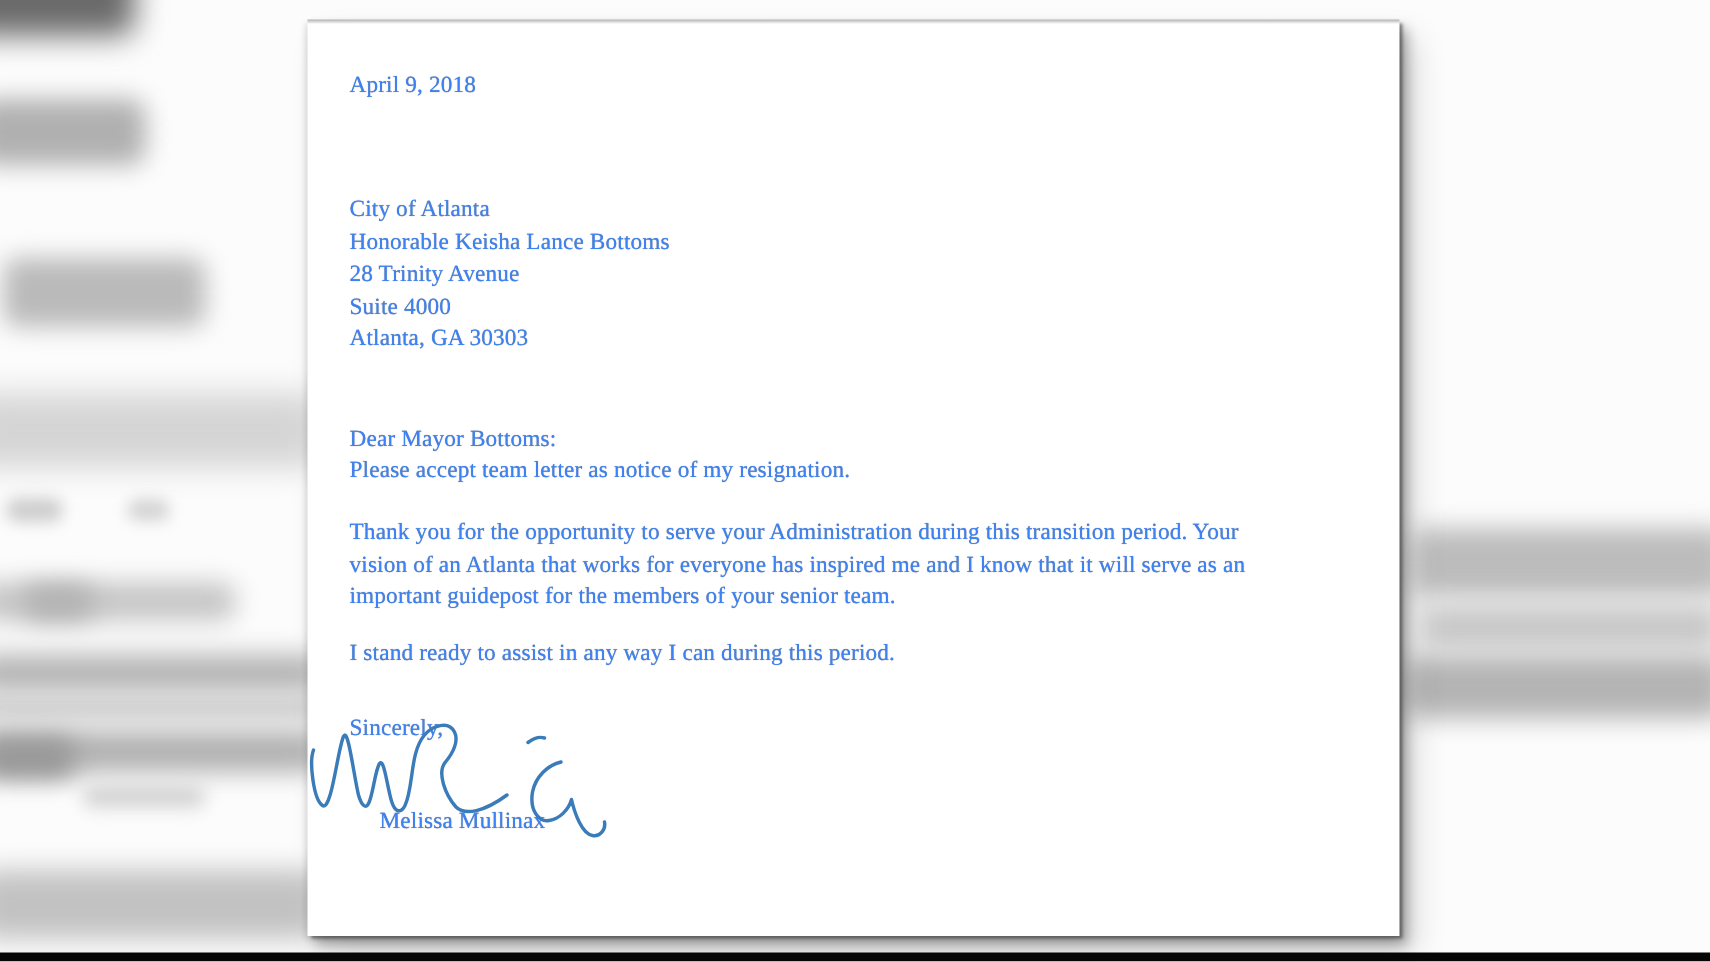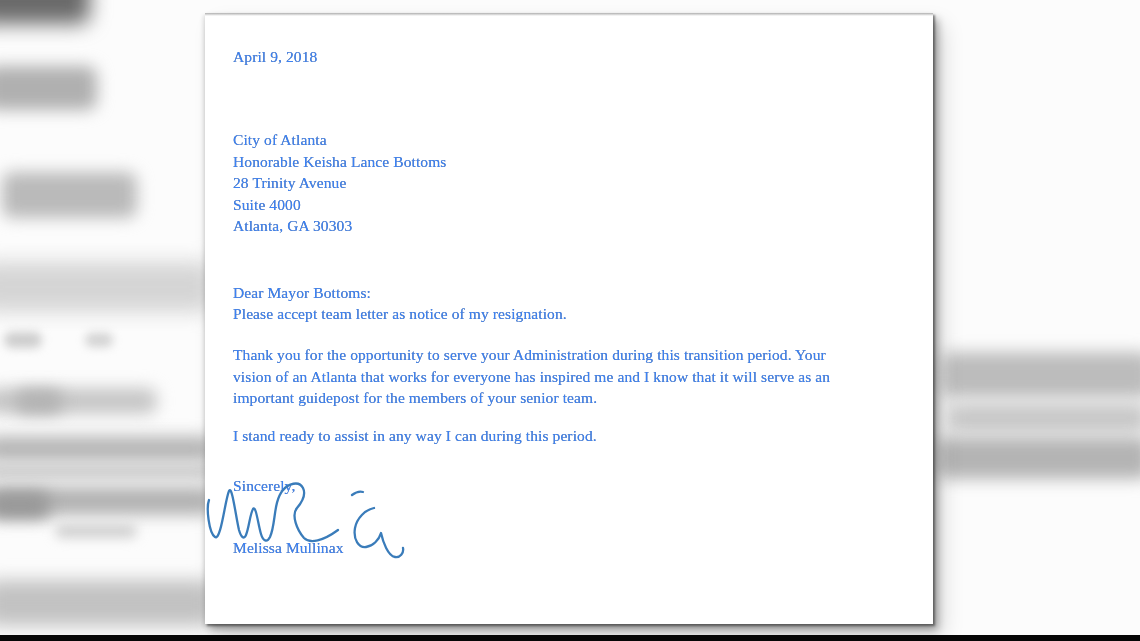--- a/index.html
+++ b/index.html
@@ -58,21 +58,21 @@
     white-space: nowrap;
     text-shadow: 0 0 0.6px rgba(35,35,35,0.6);
   }
   .date       { top: 33px; }
   .addr       { top: 116px; }
   .salutation { top: 246px; margin-top: 23px; }
   .p1         { top: 290px; }
   .p2         { top: 331px; }
   .p3         { top: 412px; }
   .closing    { top: 462px; }
-  .signer     { top: 524px; }
+  .signer     { top: 524px; margin-left: 20px; }
 
   .signature {
     position: absolute;
     left: -8px; top: 465px;
     width: 212px; height: 95px;
     overflow: visible;
     z-index: 3;
   }
   .signature path { fill: none; stroke-width: 2.3; stroke-linecap: round; stroke-linejoin: round; }
 

